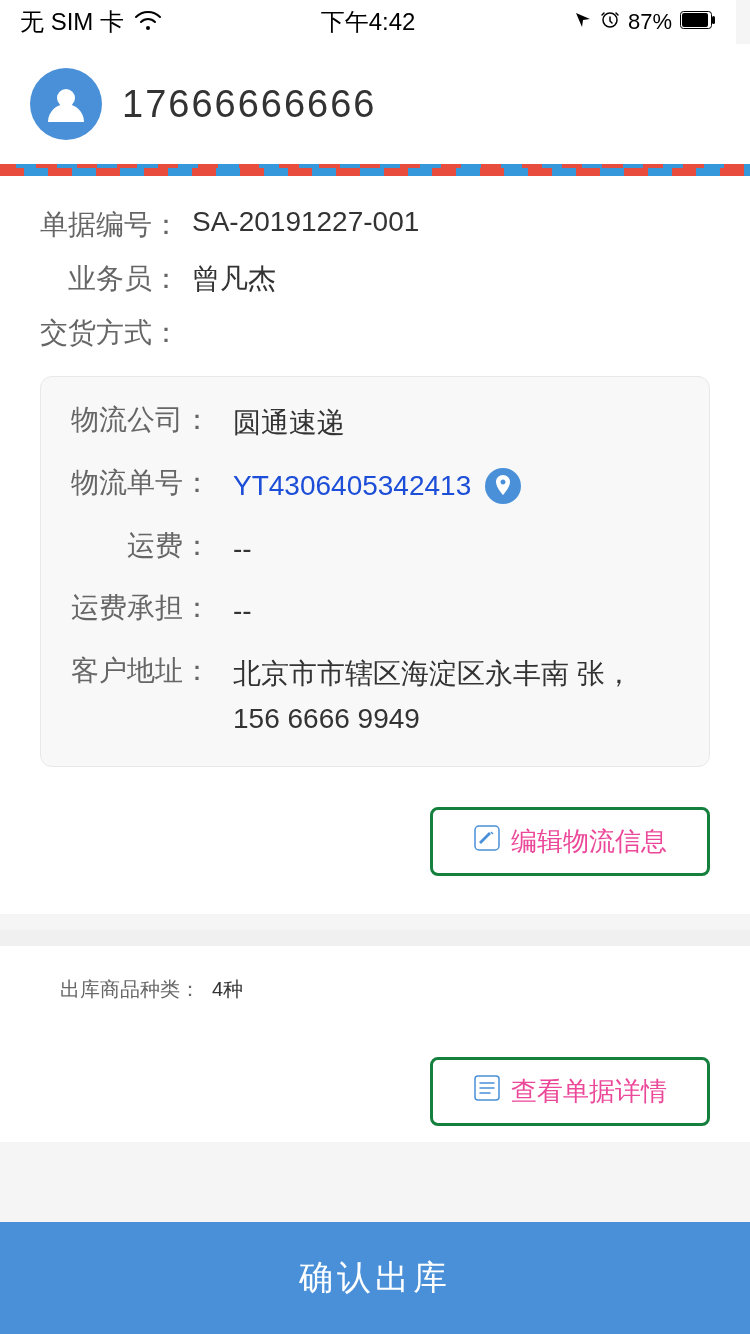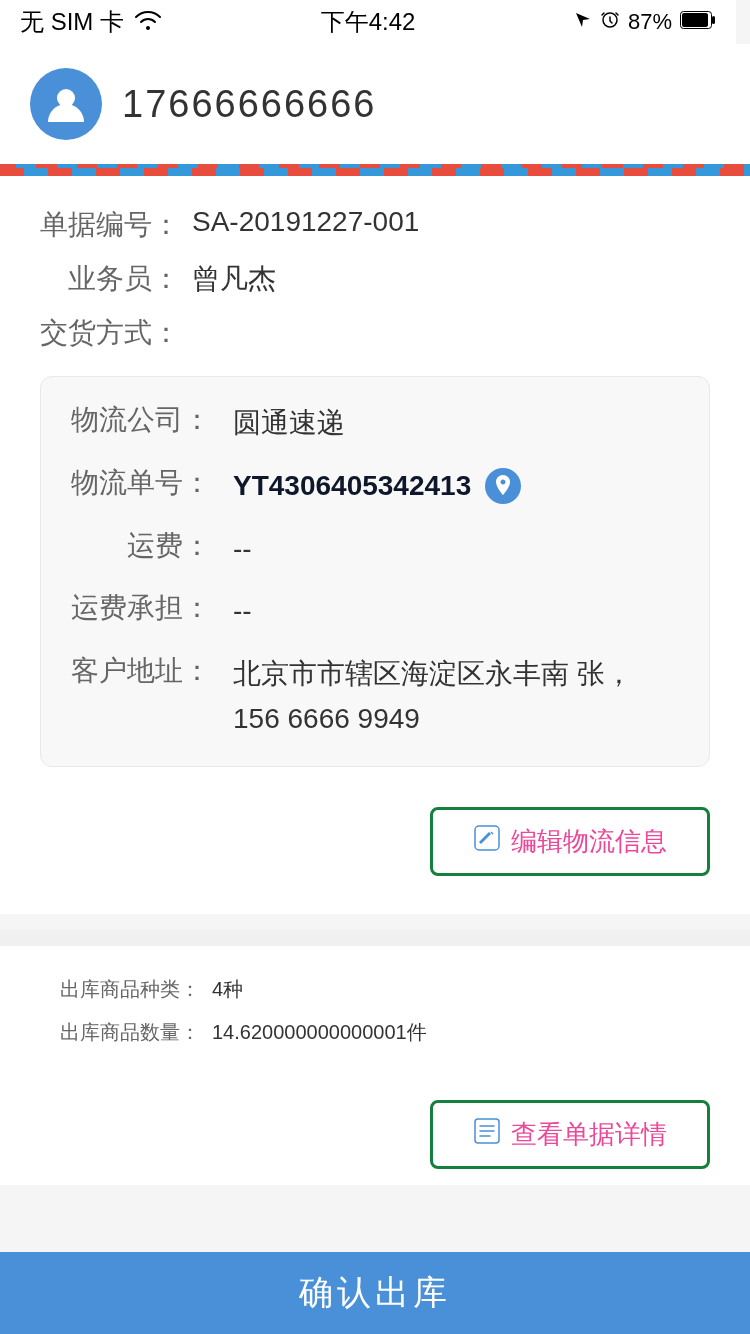--- a/index.html
+++ b/index.html
@@ -153,22 +153,21 @@
     .logistics-value {
       color: #333;
       margin-left: 22px;
       flex: 1;
       line-height: 1.6;
     }
     .logistics-value.with-icon {
       display: flex;
       align-items: center;
       gap: 14px;
-      color: #0f172a;
-      font-weight: bold;
+      color: #1d4ed8;
     }
     .location-icon {
       width: 36px;
       height: 36px;
       background: #4a90d9;
       border-radius: 50%;
       display: flex;
       align-items: center;
       justify-content: center;
       flex-shrink: 0;
@@ -238,21 +237,21 @@
       flex: 1;
       min-height: 200px;
     }
 
     
     .bottom-bar {
       position: fixed;
       bottom: 0;
       left: 0;
       width: 750px;
-      height: 82px;
+      height: 112px;
       background: #4a90d9;
       display: flex;
       align-items: center;
       justify-content: center;
     }
     .confirm-btn {
       background: transparent;
       border: none;
       color: white;
       font-size: 34px;
@@ -392,24 +391,20 @@
     </div>
   </div>
 
   <div class="section-divider"></div>
 
   <div class="goods-section">
     <div class="goods-row">
       <span class="goods-label">出库商品种类：</span>
       <span class="goods-value">4种</span>
     </div>
-    <div class="goods-row">
-      <span class="goods-label">出库商品数量：</span>
-      <span class="goods-value">14.620000000000001件</span>
-    </div>
   </div>
 
   <div class="view-details-btn">
     <button class="btn-outline">
       <span>
         <svg width="28" height="28" viewBox="0 0 28 28" fill="none">
           <rect x="2" y="2" width="24" height="24" rx="3" stroke="#4a90d9" stroke-width="1.5" fill="none"></rect>
           <path d="M7 9h14M7 14h14M7 19h10" stroke="#4a90d9" stroke-width="1.5" stroke-linecap="round"></path>
         </svg>
       </span>

